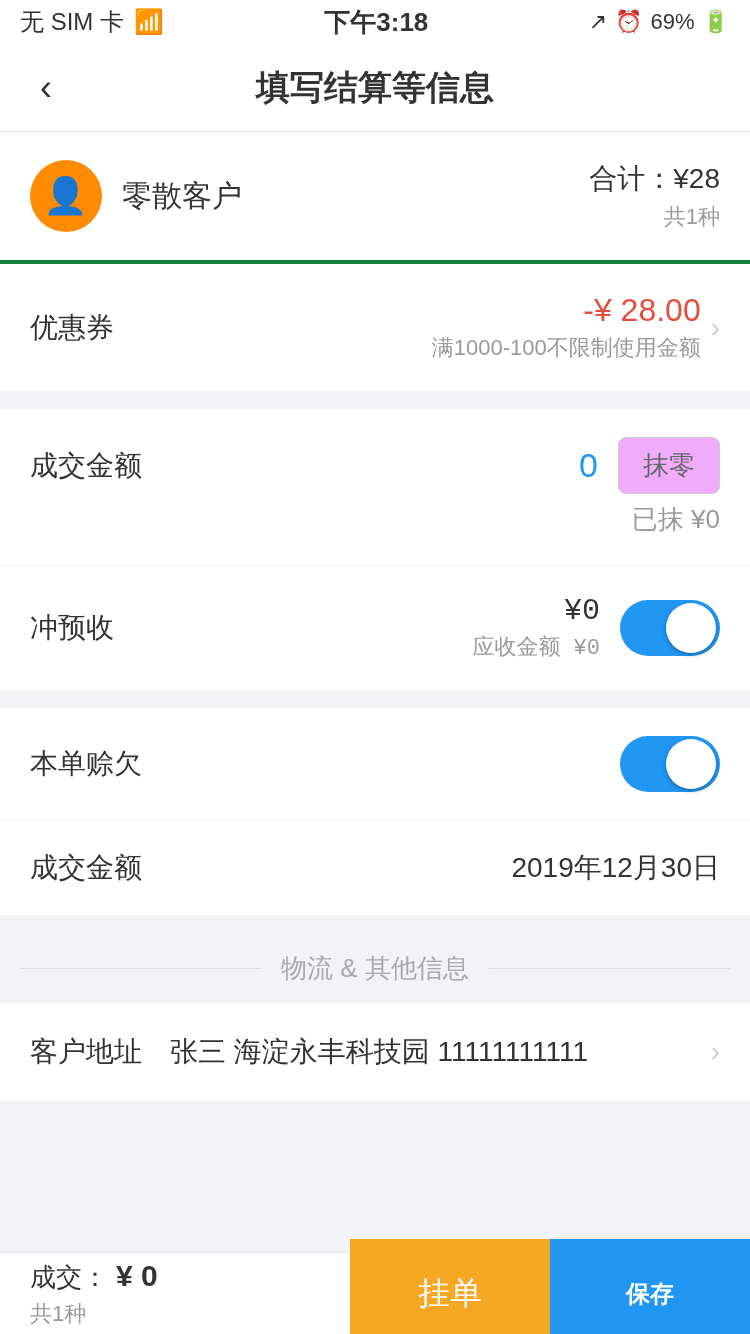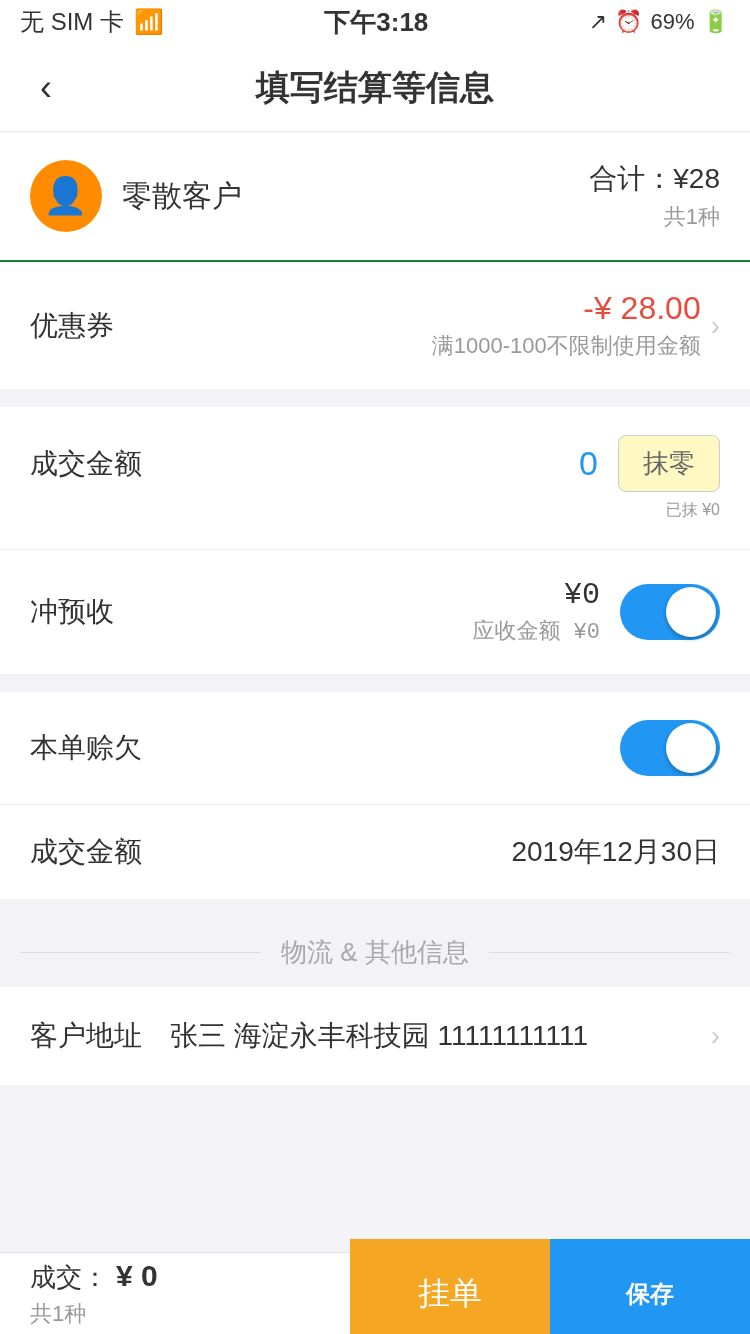--- a/index.html
+++ b/index.html
@@ -109,21 +109,21 @@
       margin-top: 4px;
     }
 
     
     .coupon-row {
       background: #fff;
       padding: 28px 30px;
       display: flex;
       align-items: center;
       justify-content: space-between;
-      border-top: 2px solid #15803d;
+      border-top: 4px solid #15803d;
     }
     .coupon-label {
       font-size: 28px;
       color: #333;
     }
     .coupon-right {
       display: flex;
       align-items: center;
       gap: 10px;
     }
@@ -165,30 +165,30 @@
       display: flex;
       align-items: center;
       gap: 20px;
     }
     .amount-blue {
       font-size: 34px;
       color: #2196f3;
       font-weight: 500;
     }
     .already-text {
-      font-size: 16px;
+      font-size: 26px;
       color: #999;
     }
     .round-btn {
       border: 1.5px solid #ccc;
       border-radius: 8px;
       padding: 10px 24px;
       font-size: 26px;
       color: #666;
-      background: #fef9c3;
+      background: #f0abfc;
       cursor: pointer;
     }
 
     
     .toggle {
       width: 100px;
       height: 56px;
       border-radius: 28px;
       background: #2196f3;
       position: relative;

